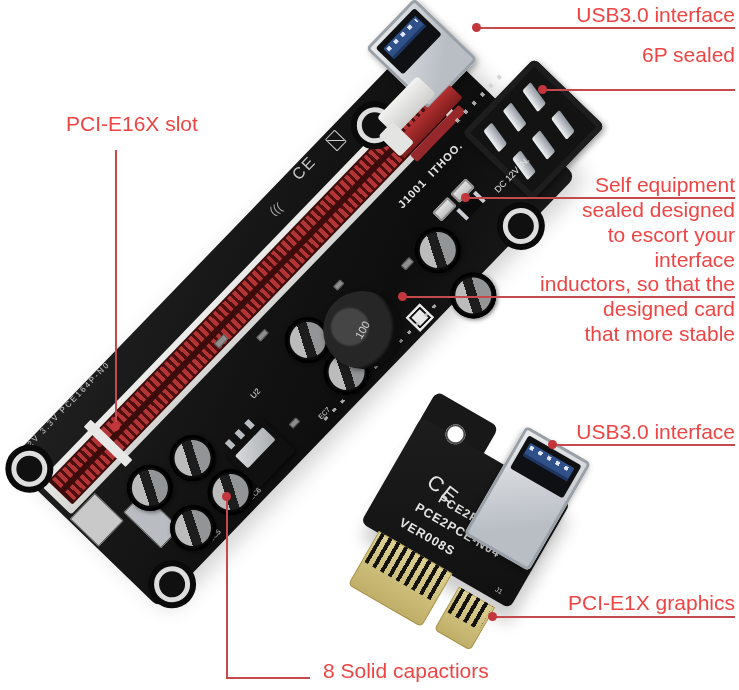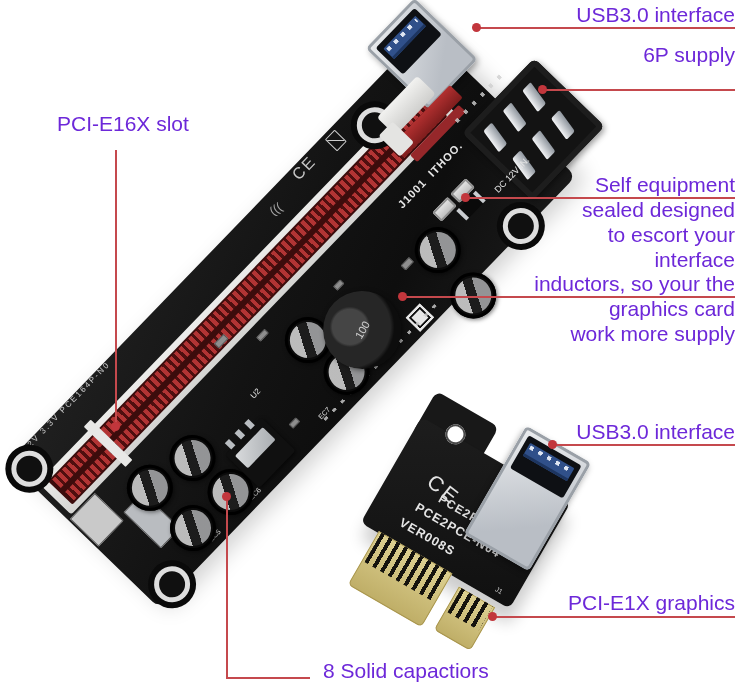--- a/index.html
+++ b/index.html
@@ -1,19 +1,19 @@
 <!DOCTYPE html>
 <html><head>
 <meta charset="utf-8">
 <style>
   html,body{margin:0;padding:0;background:#fff;}
   .stage{position:relative;width:739px;height:690px;background:#fff;overflow:hidden;
          font-family:"Liberation Sans",sans-serif;}
   
-  .label{position:absolute;font-size:21px;line-height:25px;color:#6d28d9;z-index:70;white-space:nowrap;}
+  .label{position:absolute;font-size:21px;line-height:25px;color:#ef4444;z-index:70;white-space:nowrap;}
   .label.r{width:280px;right:4px;text-align:right;}
   .cline{position:absolute;height:2px;background:#c5494d;z-index:65;}
   .cline.v{width:2px;height:auto;}
   .cdot{position:absolute;width:9px;height:9px;border-radius:50%;background:#c2363c;z-index:66;}
   
   .board{position:absolute;left:8px;top:462px;width:600px;height:210px;
          background:linear-gradient(160deg,#202020 0%,#131313 45%,#0e0e0e 70%,#191919 100%);
          border-radius:9px;transform:rotate(-46deg);transform-origin:0 0;z-index:10;
          box-shadow:6px 10px 22px rgba(0,0,0,.18);}
   .edge-print{position:absolute;left:20px;top:-1px;font-size:8px;letter-spacing:2px;color:#d8d8d8;opacity:.85;}
@@ -204,36 +204,36 @@
   <div class="cline" style="left:493px;top:616px;width:242px;"></div>
   <div class="cdot" style="left:488px;top:612px;"></div>
 
   <div class="cline v" style="left:226px;top:497px;height:182px;"></div>
   <div class="cline" style="left:226px;top:677px;width:84px;"></div>
   <div class="cdot" style="left:222px;top:492px;"></div>
 
   <div class="label r" style="top:2px;">USB3.0 interface</div>
 
   <div class="label r" style="top:42px;">
-    <div>6P supply</div>
-  </div>
-
-  <div class="label" style="left:57px;top:111px;">PCI-E16X slot</div>
+    <div>6P sealed</div>
+  </div>
+
+  <div class="label" style="left:66px;top:111px;">PCI-E16X slot</div>
 
   <div class="label r" style="top:172px;">
     <div>Self equipment</div>
     <div>sealed designed</div>
     <div>to escort your</div>
     <div>interface</div>
   </div>
 
   <div class="label r" style="top:271px;">
-    <div>inductors, so your the</div>
-    <div>graphics card</div>
-    <div>work more supply</div>
+    <div>inductors, so that the</div>
+    <div>designed card</div>
+    <div>that more stable</div>
   </div>
 
   <div class="label r" style="top:419px;">USB3.0 interface</div>
 
   <div class="label r" style="top:590px;">PCI-E1X graphics</div>
 
   <div class="label" style="left:323px;top:658px;">8 Solid capactiors</div>
 </div>
 
 </body></html>

